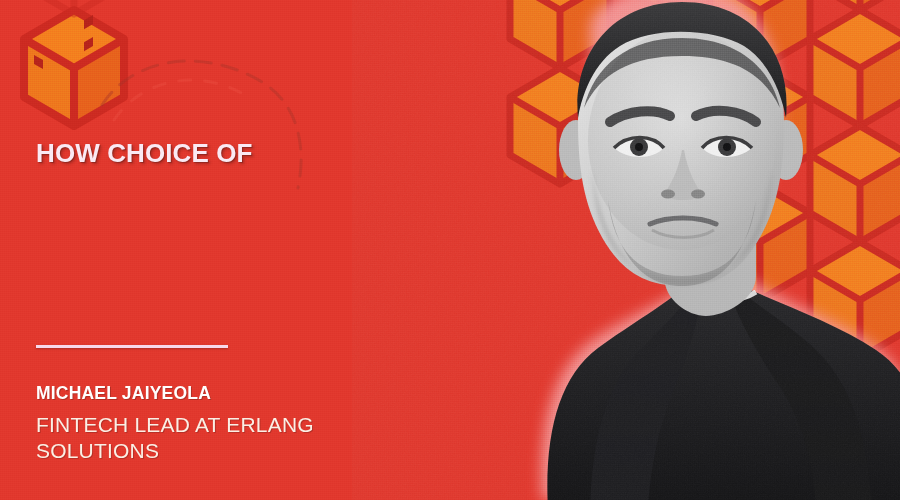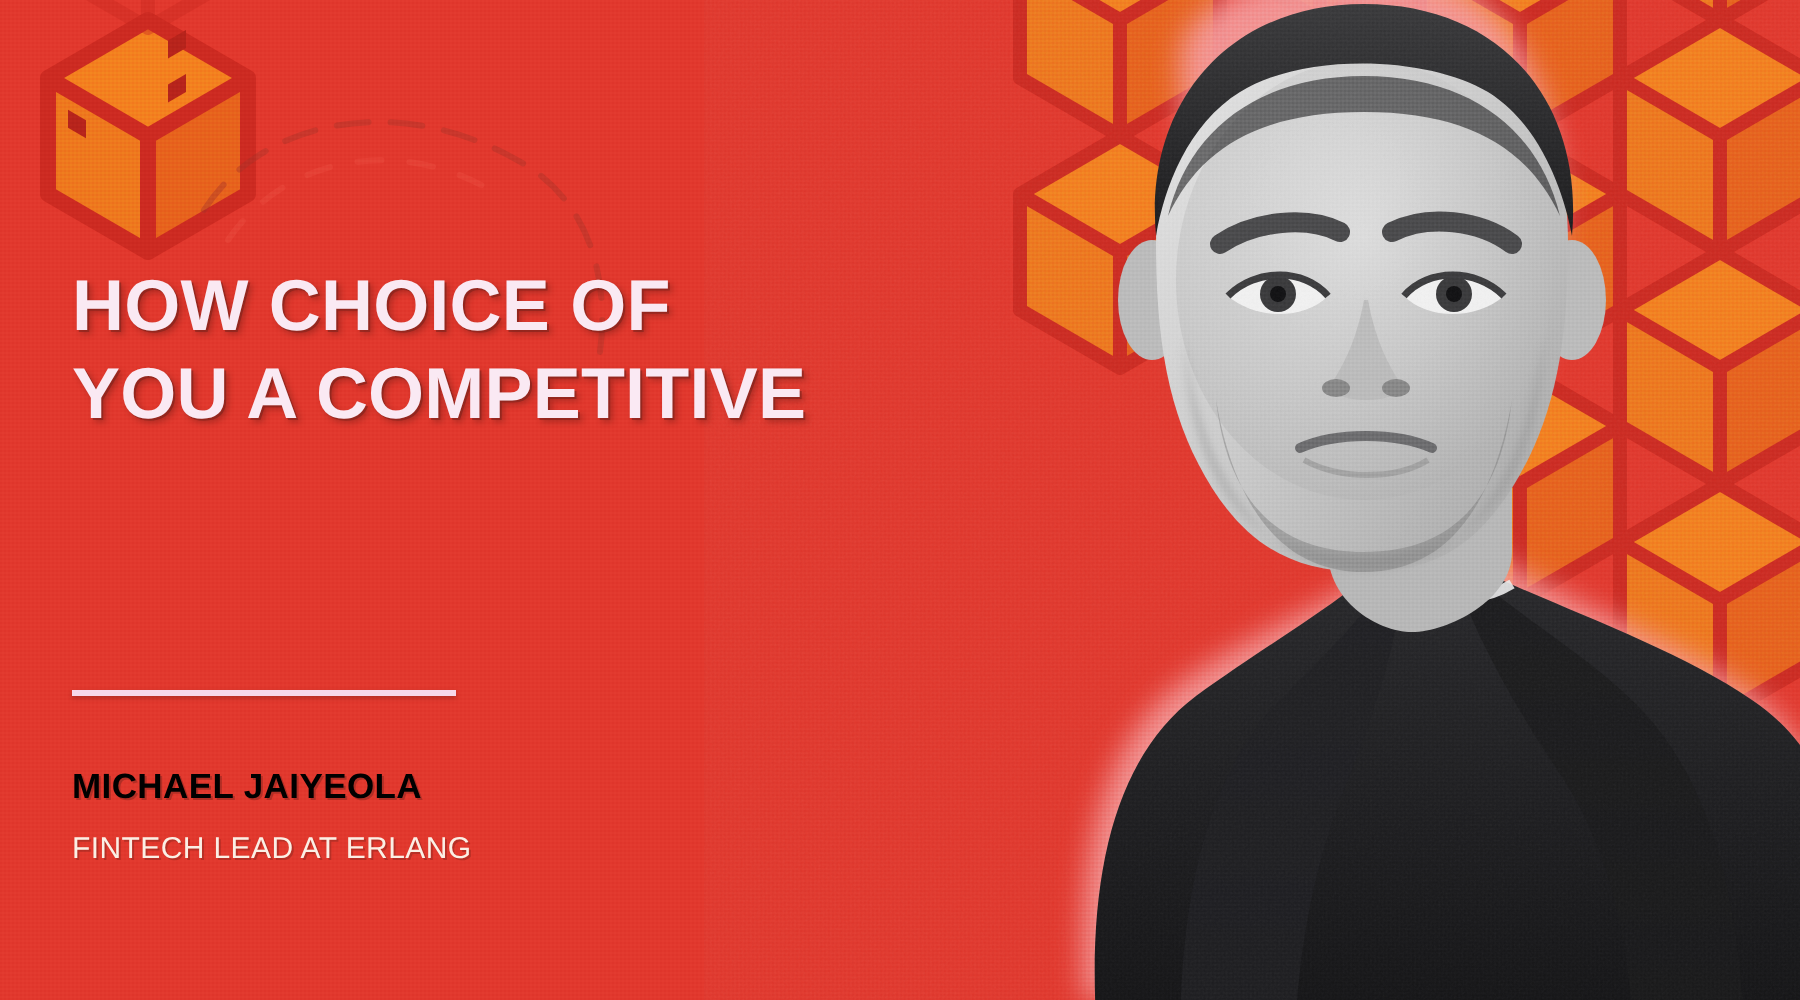--- a/index.html
+++ b/index.html
@@ -77,21 +77,21 @@
     height: 500px;
     z-index: 5;
   }
 
   .headline {
     position: absolute;
     top: 131px;
     left: 0;
     width: 470px;
     margin: 0;
-    font-size: 36px;
+    font-size: 26px;
     line-height: 44px;
     font-weight: 700;
     letter-spacing: .1px;
     color: #FAE9F3;
     text-transform: uppercase;
     text-shadow:
        1px 1px 0 rgba(120,35,28,.55),
        2px 2px 3px rgba(90,22,16,.38);
   }
   .headline .ln { display: block; white-space: nowrap; }
@@ -108,32 +108,32 @@
 
   .presenter {
     position: absolute;
     left: 0;
     top: 382px;
     margin: 0;
     font-size: 17.5px;
     line-height: 22px;
     font-weight: 700;
     letter-spacing: .2px;
-    color: #000000;
+    color: #ffffff;
     text-transform: uppercase;
     text-shadow: 1px 1px 0 rgba(120,35,28,.45);
   }
 
   .role {
     position: absolute;
     left: 0;
     top: 412px;
     width: 330px;
     margin: 0;
-    font-size: 15px;
+    font-size: 21px;
     line-height: 26px;
     font-weight: 400;
     letter-spacing: .2px;
     color: #FBEFE5;
     text-transform: uppercase;
     text-shadow: 1px 1px 0 rgba(120,35,28,.40);
   }
   .role .ln { display: block; }
 </style>
 </head>
@@ -378,26 +378,26 @@
       <rect x="0" y="0" width="548" height="500" filter="url(#grain)" fill="#888" opacity=".35"></rect>
     </svg>
   </div>
 
   <div class="bg-noise"></div>
 
   <div class="text-col">
 
     <h1 class="headline">
       <span class="ln">HOW CHOICE OF</span>
-      <span class="ln">YOU A COMPETITIVE</span>
     </h1>
 
     <div class="rule"></div>
 
     <p class="presenter">MICHAEL JAIYEOLA</p>
 
     <p class="role">
       <span class="ln">FINTECH LEAD AT ERLANG</span>
+      <span class="ln">SOLUTIONS</span>
     </p>
 
   </div>
 
 </div>
 
 </body></html>

